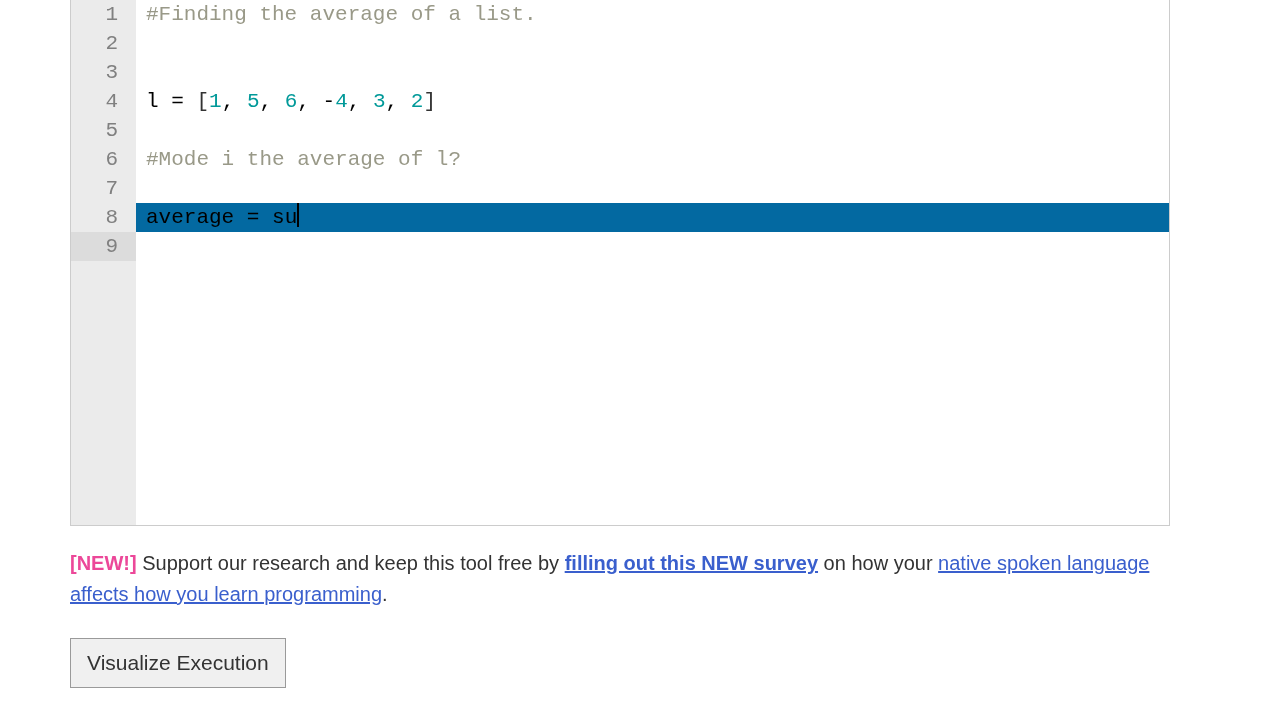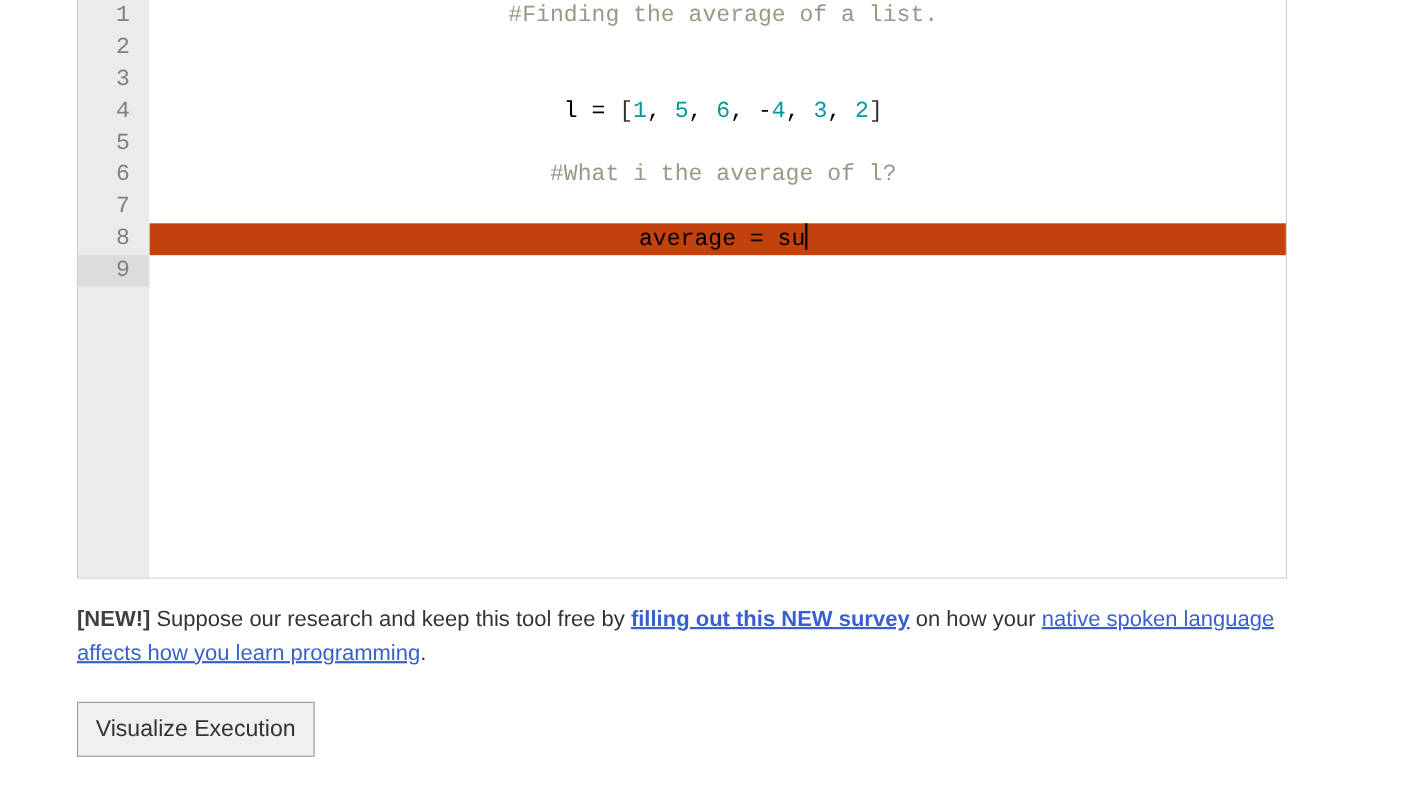--- a/index.html
+++ b/index.html
@@ -49,24 +49,23 @@
     font-family: Consolas, "Courier New", monospace;
     font-size: 21px;
     box-sizing: border-box;
   }
   .code-area .code-row {
     padding-left: 10px;
     font-family: Consolas, "Courier New", monospace;
     font-size: 21px;
     color: #000000;
     box-sizing: border-box;
-    text-align: center;
   }
   .code-area .active-line {
-    background: #c2410c;
+    background: #0369a1;
   }
   .gutter .active-line {
     background: #dcdcdc;
   }
   .tok-comment { color: #999988; }
   .tok-op      { color: #000000; }
   .tok-punc    { color: #000000; }
   .tok-num     { color: #009999; }
   .tok-name    { color: #000000; }
   .tok-bracket { color: #333333; }
@@ -81,21 +80,21 @@
   }
 
   .below {
     margin-top: 22px;
     font-size: 20px;
     color: #333333;
     line-height: 1.55;
     width: 1100px;
   }
   .new-badge {
-    color: #404040;
+    color: #ec4899;
     font-weight: bold;
   }
   .survey-link {
     color: #3a5fcd;
     text-decoration: underline;
     font-weight: bold;
     margin-top: 32px;
   }
   .lang-link {
     color: #3a5fcd;
@@ -136,27 +135,27 @@
         <div class="code-row">7</div>
         <div class="code-row">8</div>
         <div class="code-row active-line">9</div>
       </div>
     <div class="code-area" id="code-area">
         <div class="code-row"><span class="tok-comment">#Finding the average of a list.</span></div>
         <div class="code-row"></div>
         <div class="code-row"></div>
         <div class="code-row"><span class="tok-name">l </span><span class="tok-op">=</span><span class="tok-name"> </span><span class="tok-bracket">[</span><span class="tok-num">1</span><span class="tok-punc">, </span><span class="tok-num">5</span><span class="tok-punc">, </span><span class="tok-num">6</span><span class="tok-punc">, </span><span class="tok-op">-</span><span class="tok-num">4</span><span class="tok-punc">, </span><span class="tok-num">3</span><span class="tok-punc">, </span><span class="tok-num">2</span><span class="tok-bracket">]</span></div>
         <div class="code-row"></div>
-        <div class="code-row"><span class="tok-comment">#What i the average of l?</span></div>
+        <div class="code-row"><span class="tok-comment">#Mode i the average of l?</span></div>
         <div class="code-row"></div>
         <div class="code-row active-line"><span class="tok-name">average </span><span class="tok-op">=</span><span class="tok-name"> su</span><span class="cursor"></span></div>
       </div>
   </div>
 
   <div class="below">
-    <span class="new-badge">[NEW!]</span><span> Suppose our research and keep this tool free by </span><a href="#" class="survey-link">filling out this NEW survey</a><span> on how your </span><a href="#" class="lang-link">native spoken language affects how you learn programming</a><span>.</span>
+    <span class="new-badge">[NEW!]</span><span> Support our research and keep this tool free by </span><a href="#" class="survey-link">filling out this NEW survey</a><span> on how your </span><a href="#" class="lang-link">native spoken language affects how you learn programming</a><span>.</span>
   </div>
 
   <div class="btn-row">
     <button class="btn">Visualize Execution</button>
   </div>
 
 </div>
 
 </body></html>

